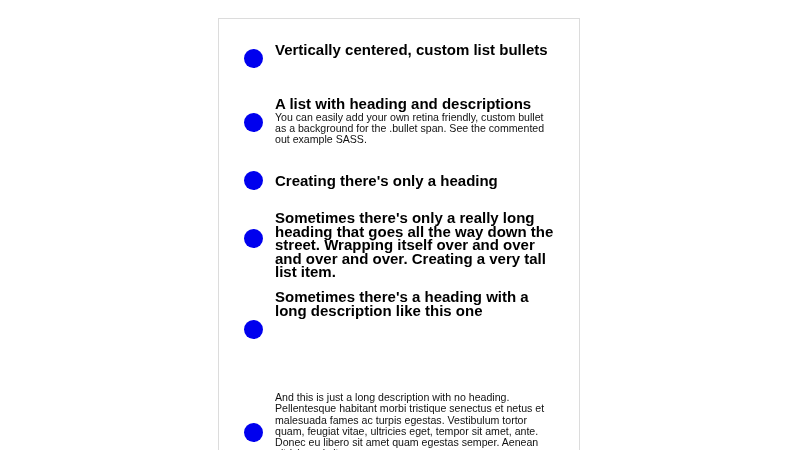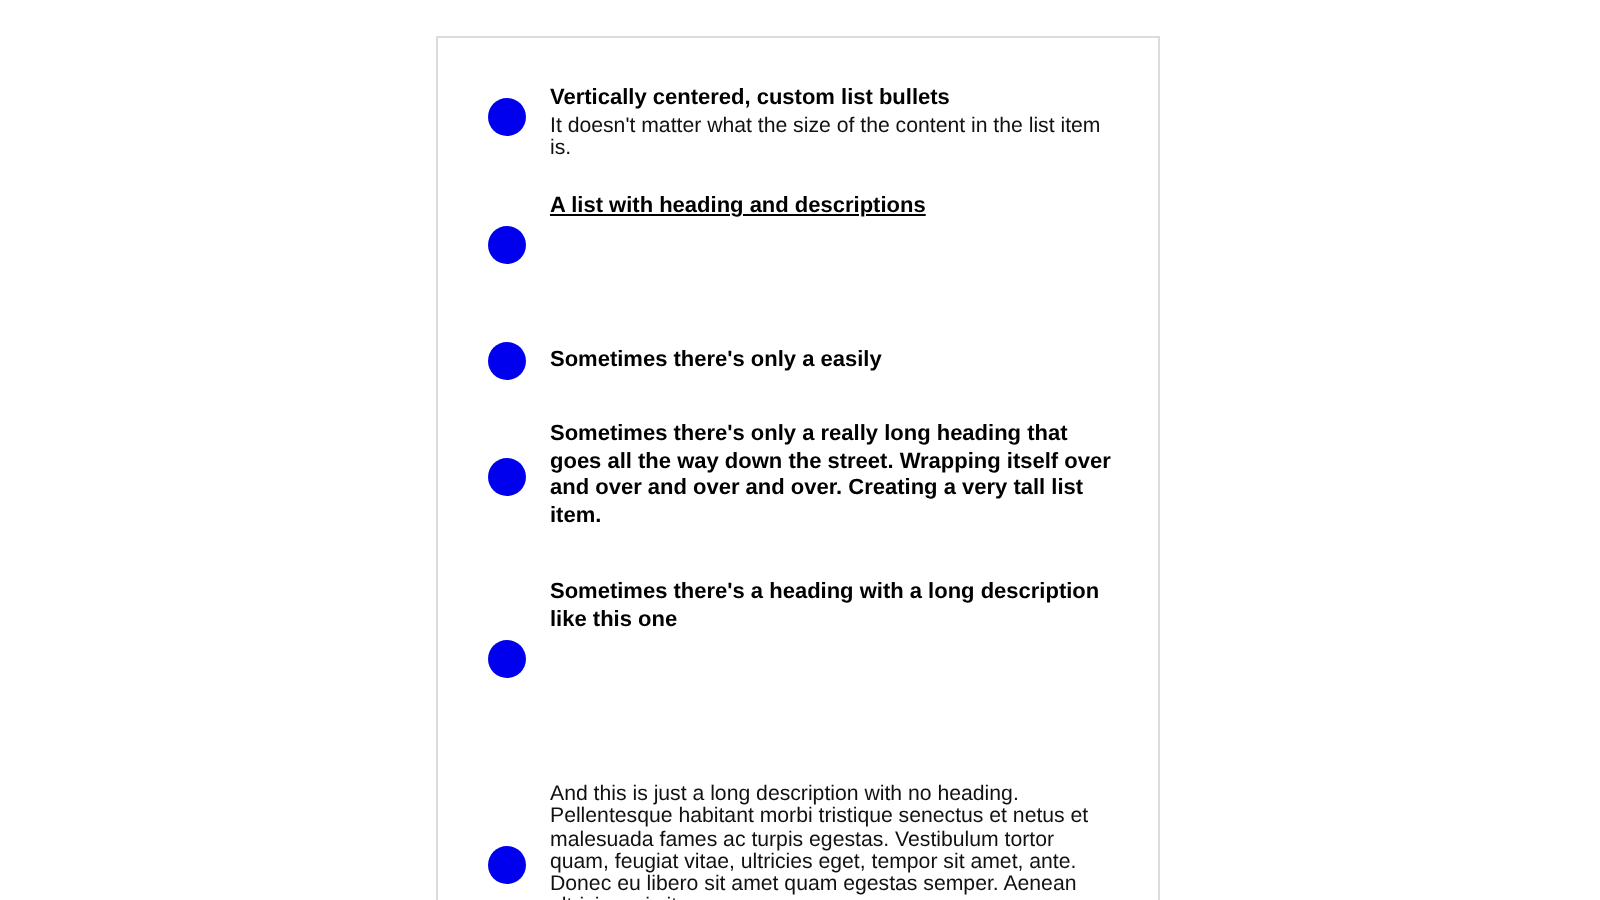--- a/index.html
+++ b/index.html
@@ -8,48 +8,48 @@
     position: absolute; left: 218px; top: 18px; width: 362px; height: 460px;
     border: 1px solid #dcdcdc; border-bottom: none; box-sizing: border-box;
   }
   ul.list { list-style: none; margin: 0; padding: 0; }
   .item { position: absolute; left: 0; width: 362px; display: flex; align-items: center; }
   .bullet {
     position: absolute; left: 25px; width: 19px; height: 19px; border-radius: 50%;
     background: #0000ee;
   }
   .content { position: absolute; left: 56px; width: 282px; }
-  .heading { font-size: 11px; font-weight: bold; line-height: 13.5px; margin: 0; }
+  .heading { font-size: 15px; font-weight: bold; line-height: 13.5px; margin: 0; }
   .desc { font-size: 10.6px; line-height: 11.3px; margin: 1px 0 0 0; color: #111; }
 </style>
 </head>
 <body>
 
 <div class="container">
   <ul class="list">
 
     <li class="item" style="top:24px;height:32px;">
       <span class="bullet" style="top:6px;"></span>
       <div class="content" style="top:0;">
         <h3 class="heading">Vertically centered, custom list bullets</h3>
-        <p class="desc">It doesn't matter what the size of the content in the list item is.</p>
       </div>
     </li>
 
     <li class="item" style="top:78px;height:52px;">
       <span class="bullet" style="top:16px;"></span>
-      <div class="content" style="top:0;text-decoration:underline;">
+      <div class="content" style="top:0;">
         <h3 class="heading">A list with heading and descriptions</h3>
+        <p class="desc">You can easily add your own retina friendly, custom bullet as a background for the .bullet span. See the commented out example SASS.</p>
       </div>
     </li>
 
     <li class="item" style="top:154px;height:16px;">
       <span class="bullet" style="top:-2px;"></span>
       <div class="content" style="top:1px;">
-        <h3 class="heading">Sometimes there's only a easily</h3>
+        <h3 class="heading">Creating there's only a heading</h3>
       </div>
     </li>
 
     <li class="item" style="top:192px;height:56px;">
       <span class="bullet" style="top:18px;"></span>
       <div class="content" style="top:0;">
         <h3 class="heading">Sometimes there's only a really long heading that goes all the way down the street. Wrapping itself over and over and over and over. Creating a very tall list item.</h3>
       </div>
     </li>
 

